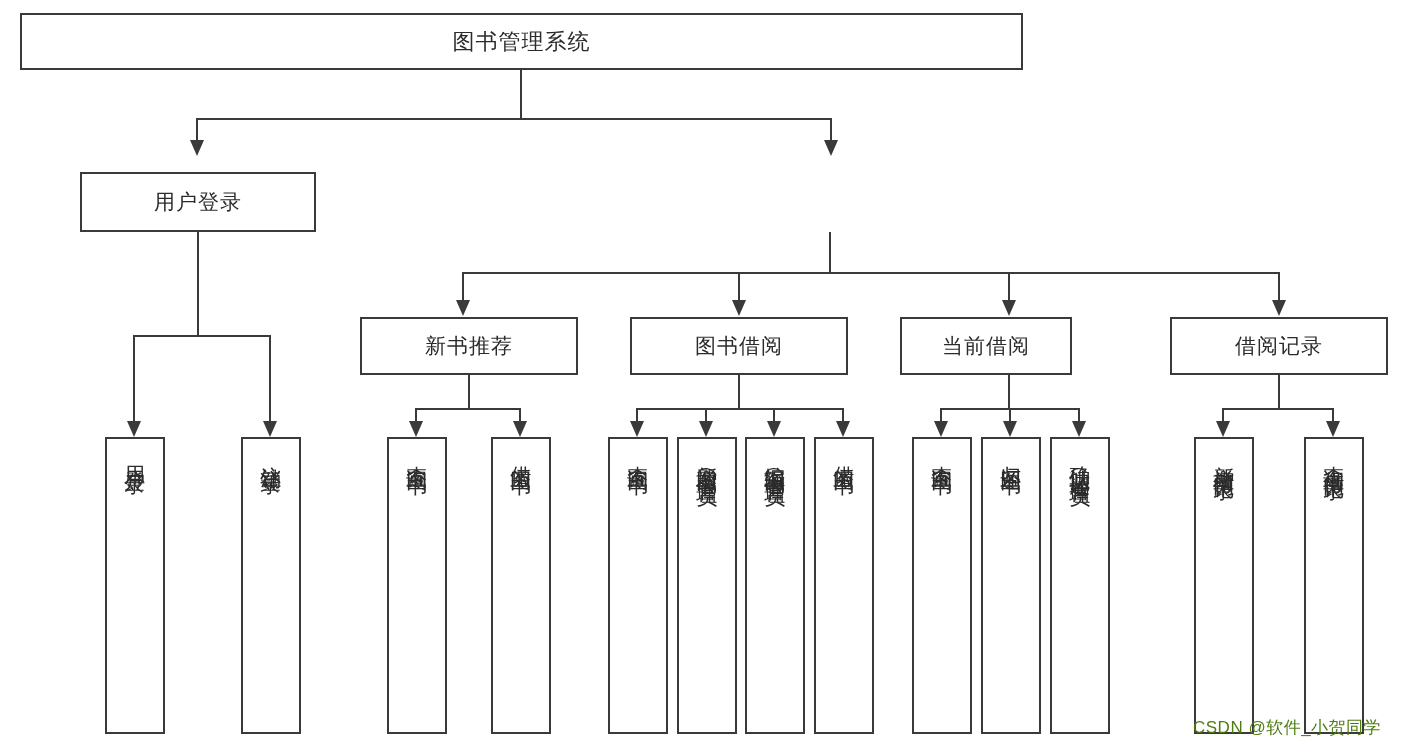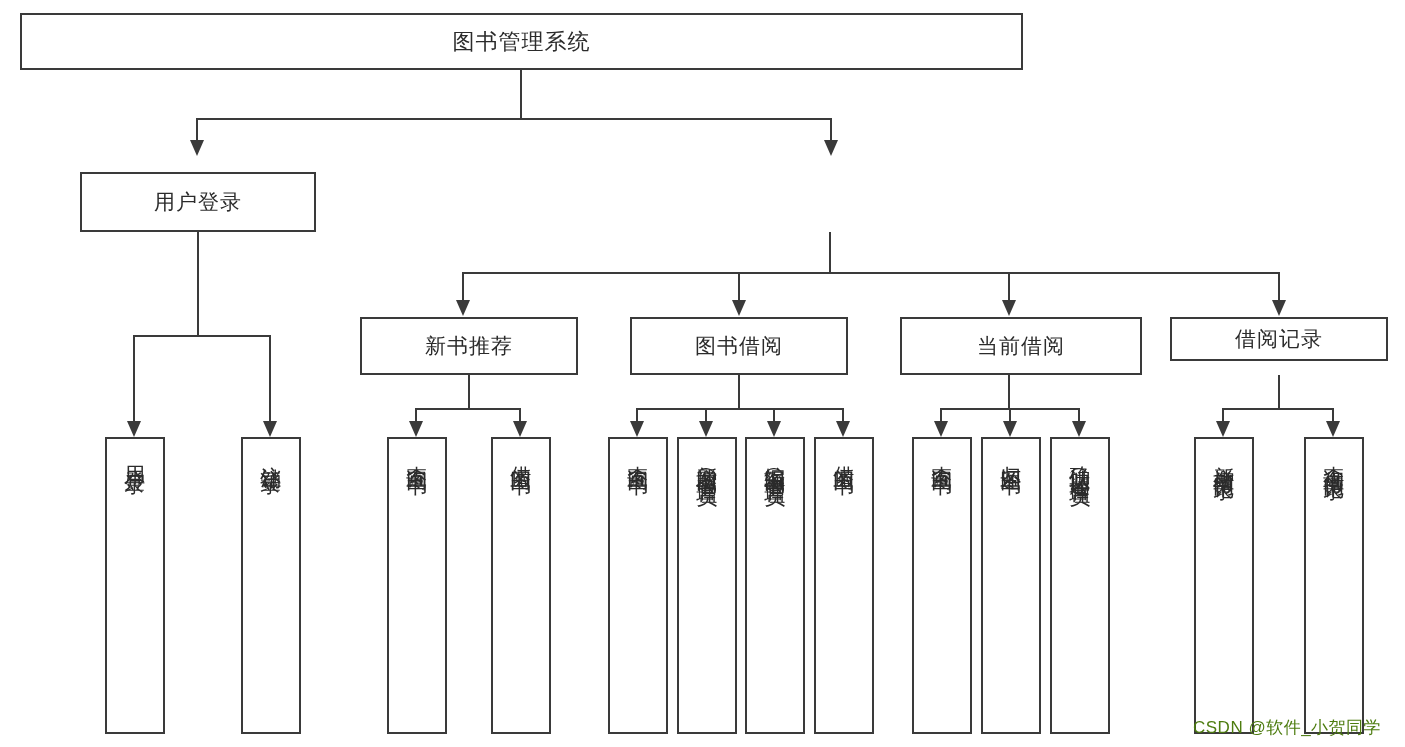--- a/index.html
+++ b/index.html
@@ -101,24 +101,24 @@
   <div class="arrow" style="left:732px;top:300px;"></div>
   <div class="arrow" style="left:1002px;top:300px;"></div>
   <div class="arrow" style="left:1272px;top:300px;"></div>
 
   <div class="node h" style="left:630px;top:317px;width:218px;height:58px;">
     <span>图书借阅</span>
   </div>
   <div class="node h" style="left:360px;top:317px;width:218px;height:58px;">
     <span>新书推荐</span>
   </div>
-  <div class="node h" style="left:900px;top:317px;width:242px;height:58px;">
+  <div class="node h" style="left:900px;top:317px;width:172px;height:58px;">
     <span>当前借阅</span>
   </div>
-  <div class="node h" style="left:1170px;top:317px;width:218px;height:44px;">
+  <div class="node h" style="left:1170px;top:317px;width:218px;height:58px;">
     <span>借阅记录</span>
   </div>
 
   <div class="ln lnv" style="left:468px;top:375px;width:2px;height:33px;"></div>
   <div class="ln lnh" style="left:415px;top:408px;width:106px;height:2px;"></div>
   <div class="ln lnv" style="left:415px;top:408px;width:2px;height:13px;"></div>
   <div class="ln lnv" style="left:519px;top:408px;width:2px;height:13px;"></div>
   <div class="arrow" style="left:409px;top:421px;"></div>
   <div class="arrow" style="left:513px;top:421px;"></div>
 

